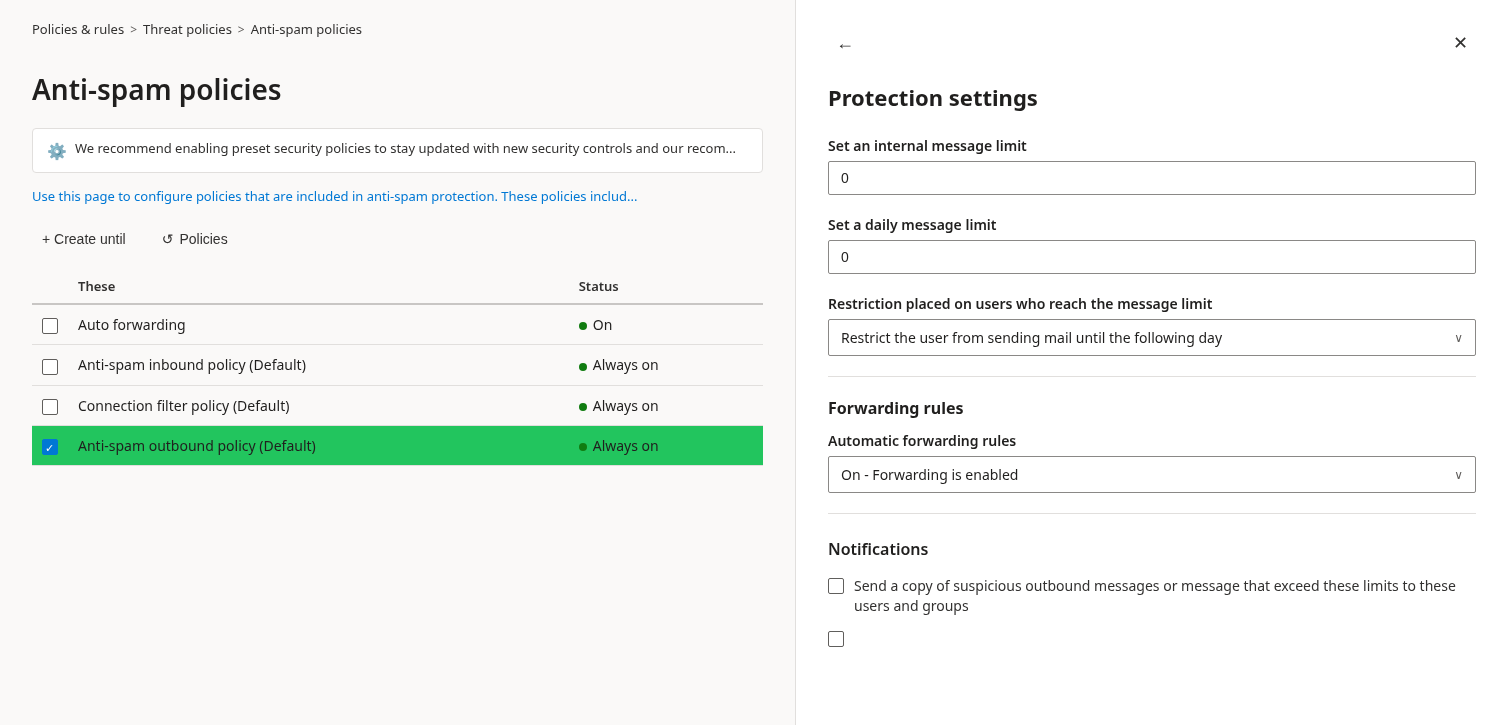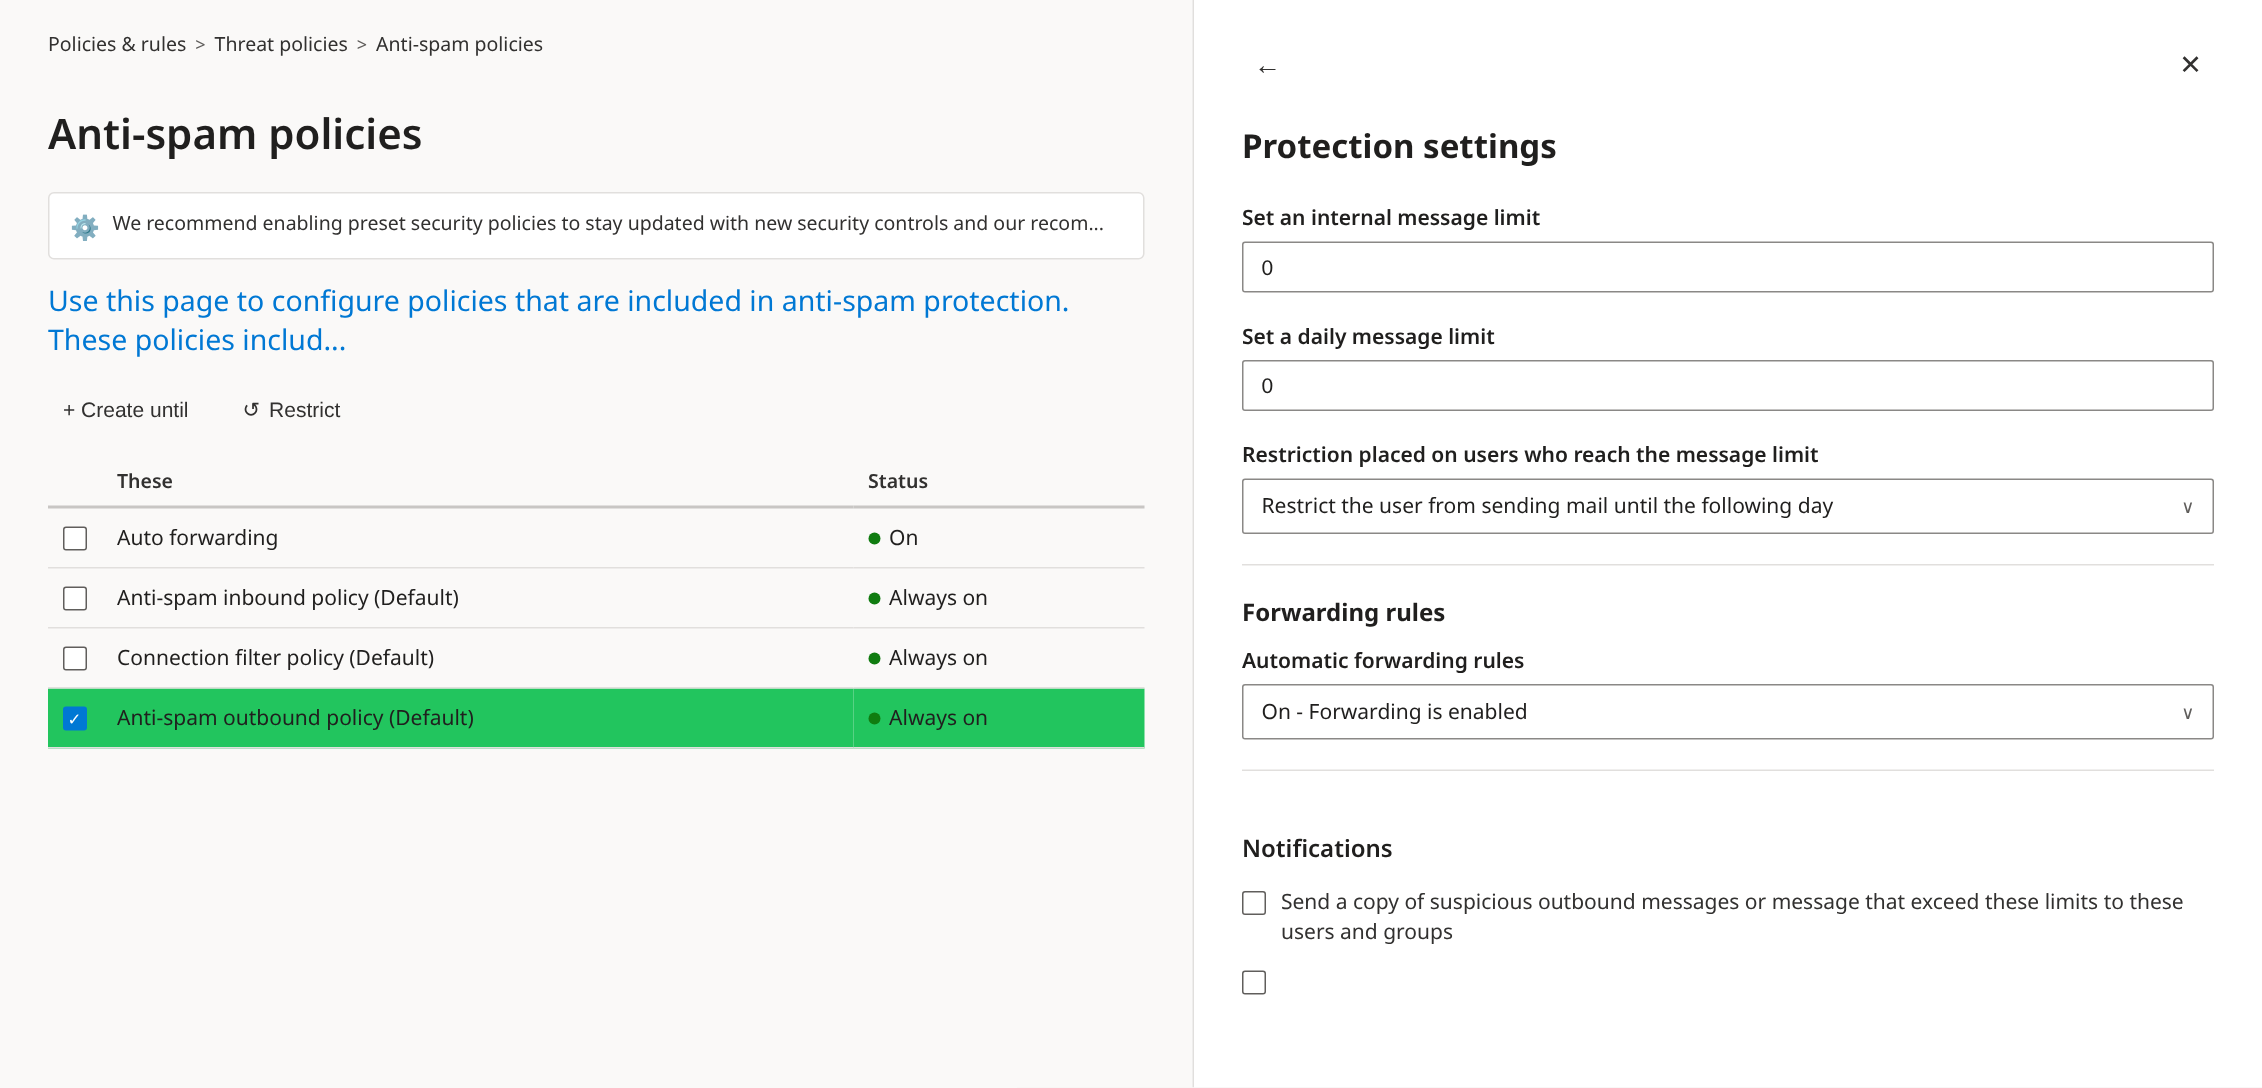--- a/index.html
+++ b/index.html
@@ -55,21 +55,21 @@
     }
     .info-icon {
       font-size: 16px;
       color: #797775;
       margin-top: 1px;
       flex-shrink: 0;
     }
 
     .sub-text {
       color: #0078d4;
-      font-size: 19px;
+      font-size: 13px;
       margin-bottom: 20px;
     }
 
     .toolbar {
       display: flex;
       align-items: center;
       gap: 16px;
       margin-bottom: 16px;
     }
     .btn-create {
@@ -227,21 +227,21 @@
       background: #fff;
       display: flex;
       align-items: center;
       justify-content: space-between;
       cursor: pointer;
       user-select: none;
     }
     .chevron-down { font-size: 12px; color: #605e5c; }
 
     .notifications-section {
-      margin-top: 40px;
+      margin-top: 24px;
     }
     .notifications-title {
       font-size: 16px;
       font-weight: 600;
       color: #201f1e;
       margin-bottom: 16px;
     }
     .checkbox-row {
       display: flex;
       align-items: flex-start;
@@ -295,21 +295,21 @@
   </div>
 
   <p class="sub-text">Use this page to configure policies that are included in anti-spam protection. These policies includ...</p>
 
   <div class="toolbar">
     <button class="btn-create">
       <span>+ Create until</span>
     </button>
     <button class="btn-refresh">
       <span>↺</span>
-      <span>Restrict</span>
+      <span>Policies</span>
     </button>
   </div>
 
   <table class="policies-table">
     <thead>
       <tr>
         <th class="checkbox-cell"></th>
         <th>These</th>
         <th>Status</th>
       </tr>

